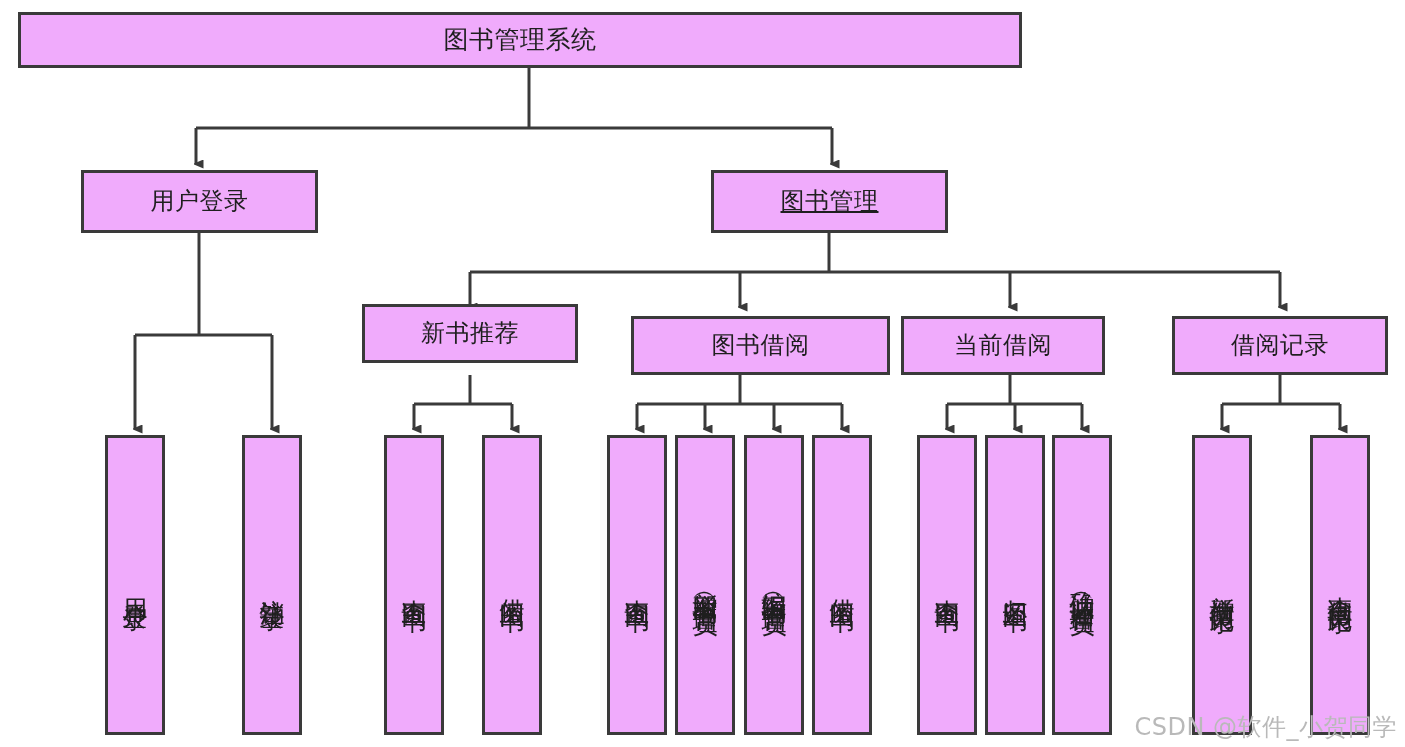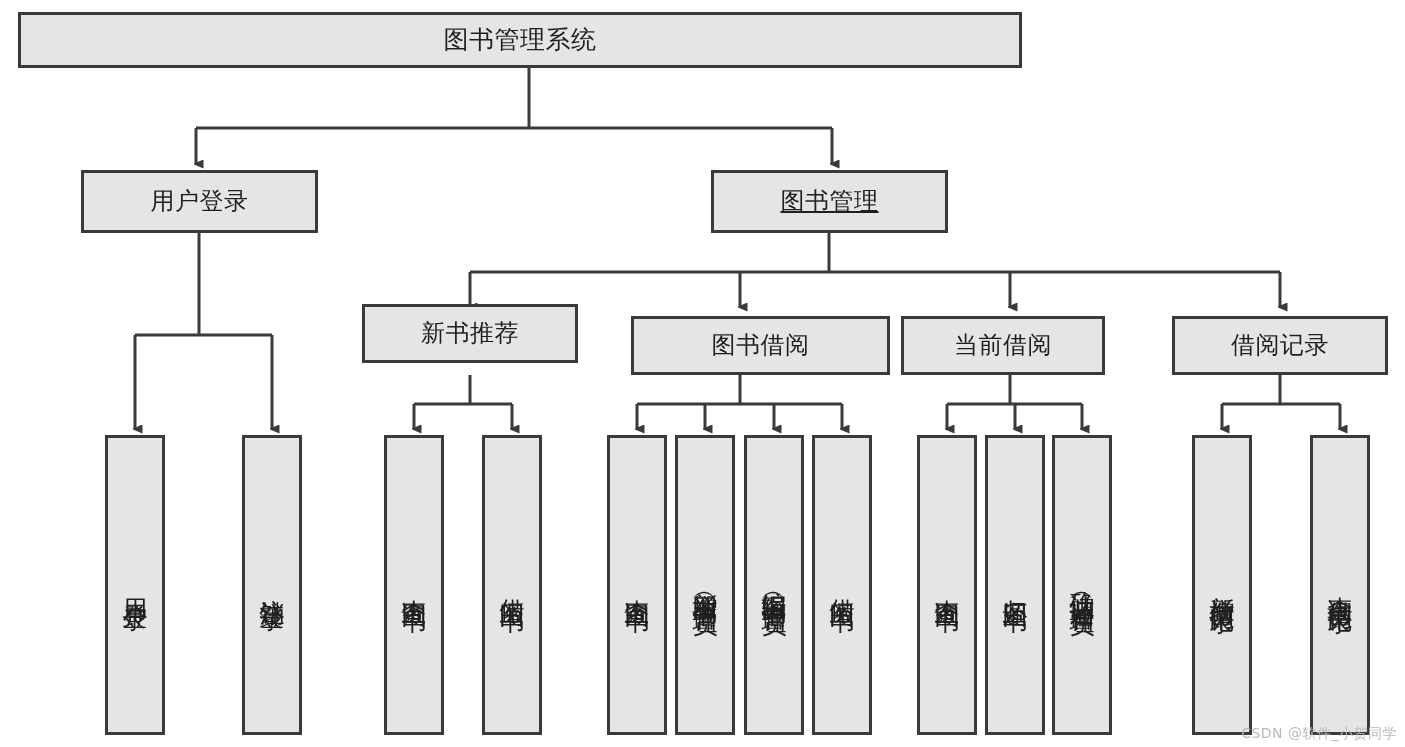--- a/index.html
+++ b/index.html
@@ -22,21 +22,21 @@
     left: 0;
     top: 0;
     width: 1405px;
     height: 747px;
     pointer-events: none;
   }
   .node {
     position: absolute;
     box-sizing: border-box;
     border: 3px solid #3a3a3a;
-    background: #e5e5e5;
+    background: #f0abfc;
     display: flex;
     align-items: center;
     justify-content: center;
     color: #1f1f1f;
   }
   .node .label {
     display: block;
     text-align: center;
     letter-spacing: 0.5px;
   }
@@ -59,21 +59,21 @@
     white-space: nowrap;
     max-height: 100%;
   }
   #root-node .label {
     font-size: 25px;
   }
   .watermark {
     position: absolute;
     right: 8px;
     bottom: 4px;
-    font-size: 14px;
+    font-size: 24px;
     color: #b9b9b9;
     white-space: nowrap;
     letter-spacing: 0.5px;
   }
 </style>
 </head>
 <body>
 
 <div id="canvas">
 

